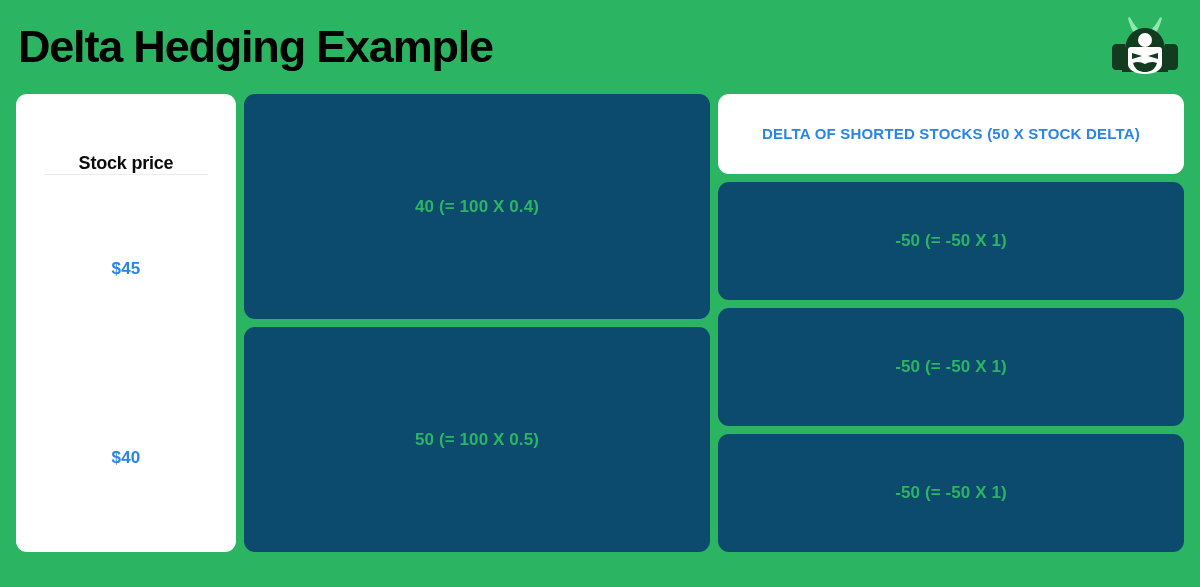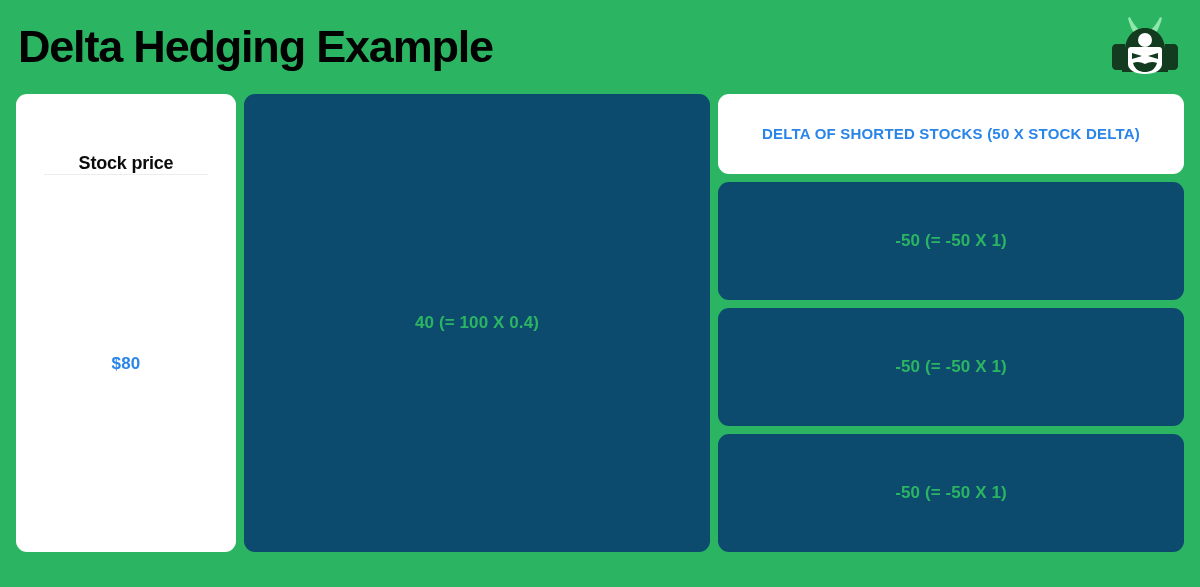--- a/index.html
+++ b/index.html
@@ -194,28 +194,34 @@
 
   <div class="table-wrap">
 
     <div class="stockprice-card">
       <div class="stockprice-head">
         <span class="stockprice-head-label">Stock price</span>
       </div>
       <div class="stockprice-divider"></div>
       <div class="stockprice-values">
         <div class="stockprice-value-cell">
-          <span class="stockprice-value">$80</span>
+          <span class="stockprice-value">$45</span>
         </div>
+        <div class="stockprice-value-cell">
+          <span class="stockprice-value">$40</span>
+        </div>
       </div>
     </div>
 
     <div class="data-col">
       <div class="data-cell-card">
         <span class="data-cell-text">40 (= 100 X 0.4)</span>
+      </div>
+      <div class="data-cell-card">
+        <span class="data-cell-text">50 (= 100 X 0.5)</span>
       </div>
     </div>
 
     <div class="data-col">
       <div class="col-header-card">
         <span class="col-header-text">DELTA OF SHORTED STOCKS (50 X STOCK DELTA)</span>
       </div>
       <div class="data-cell-card">
         <span class="data-cell-text">-50 (= -50 X 1)</span>
       </div>

